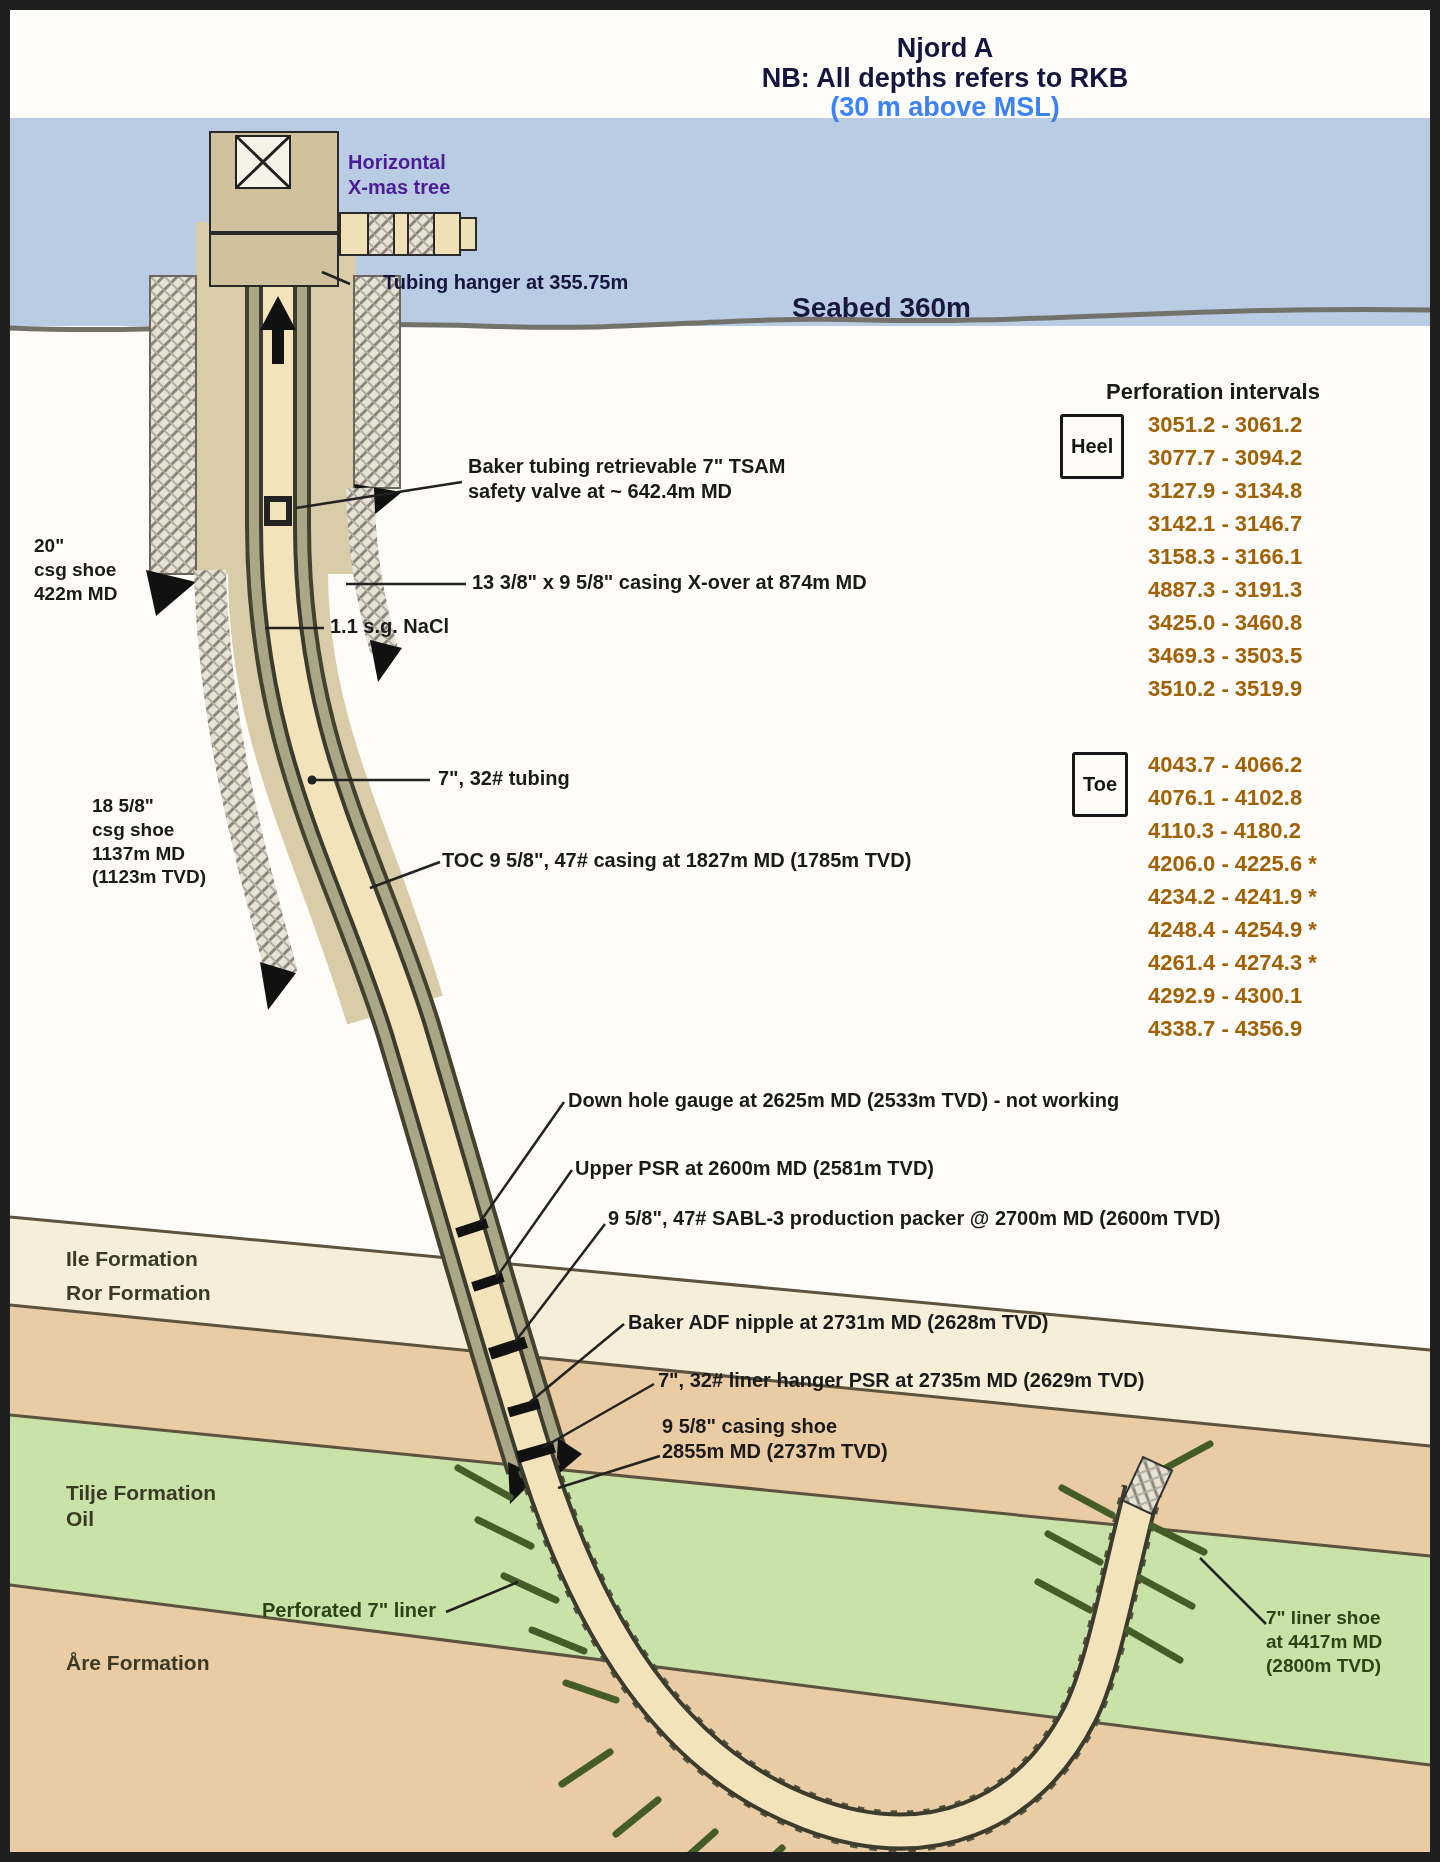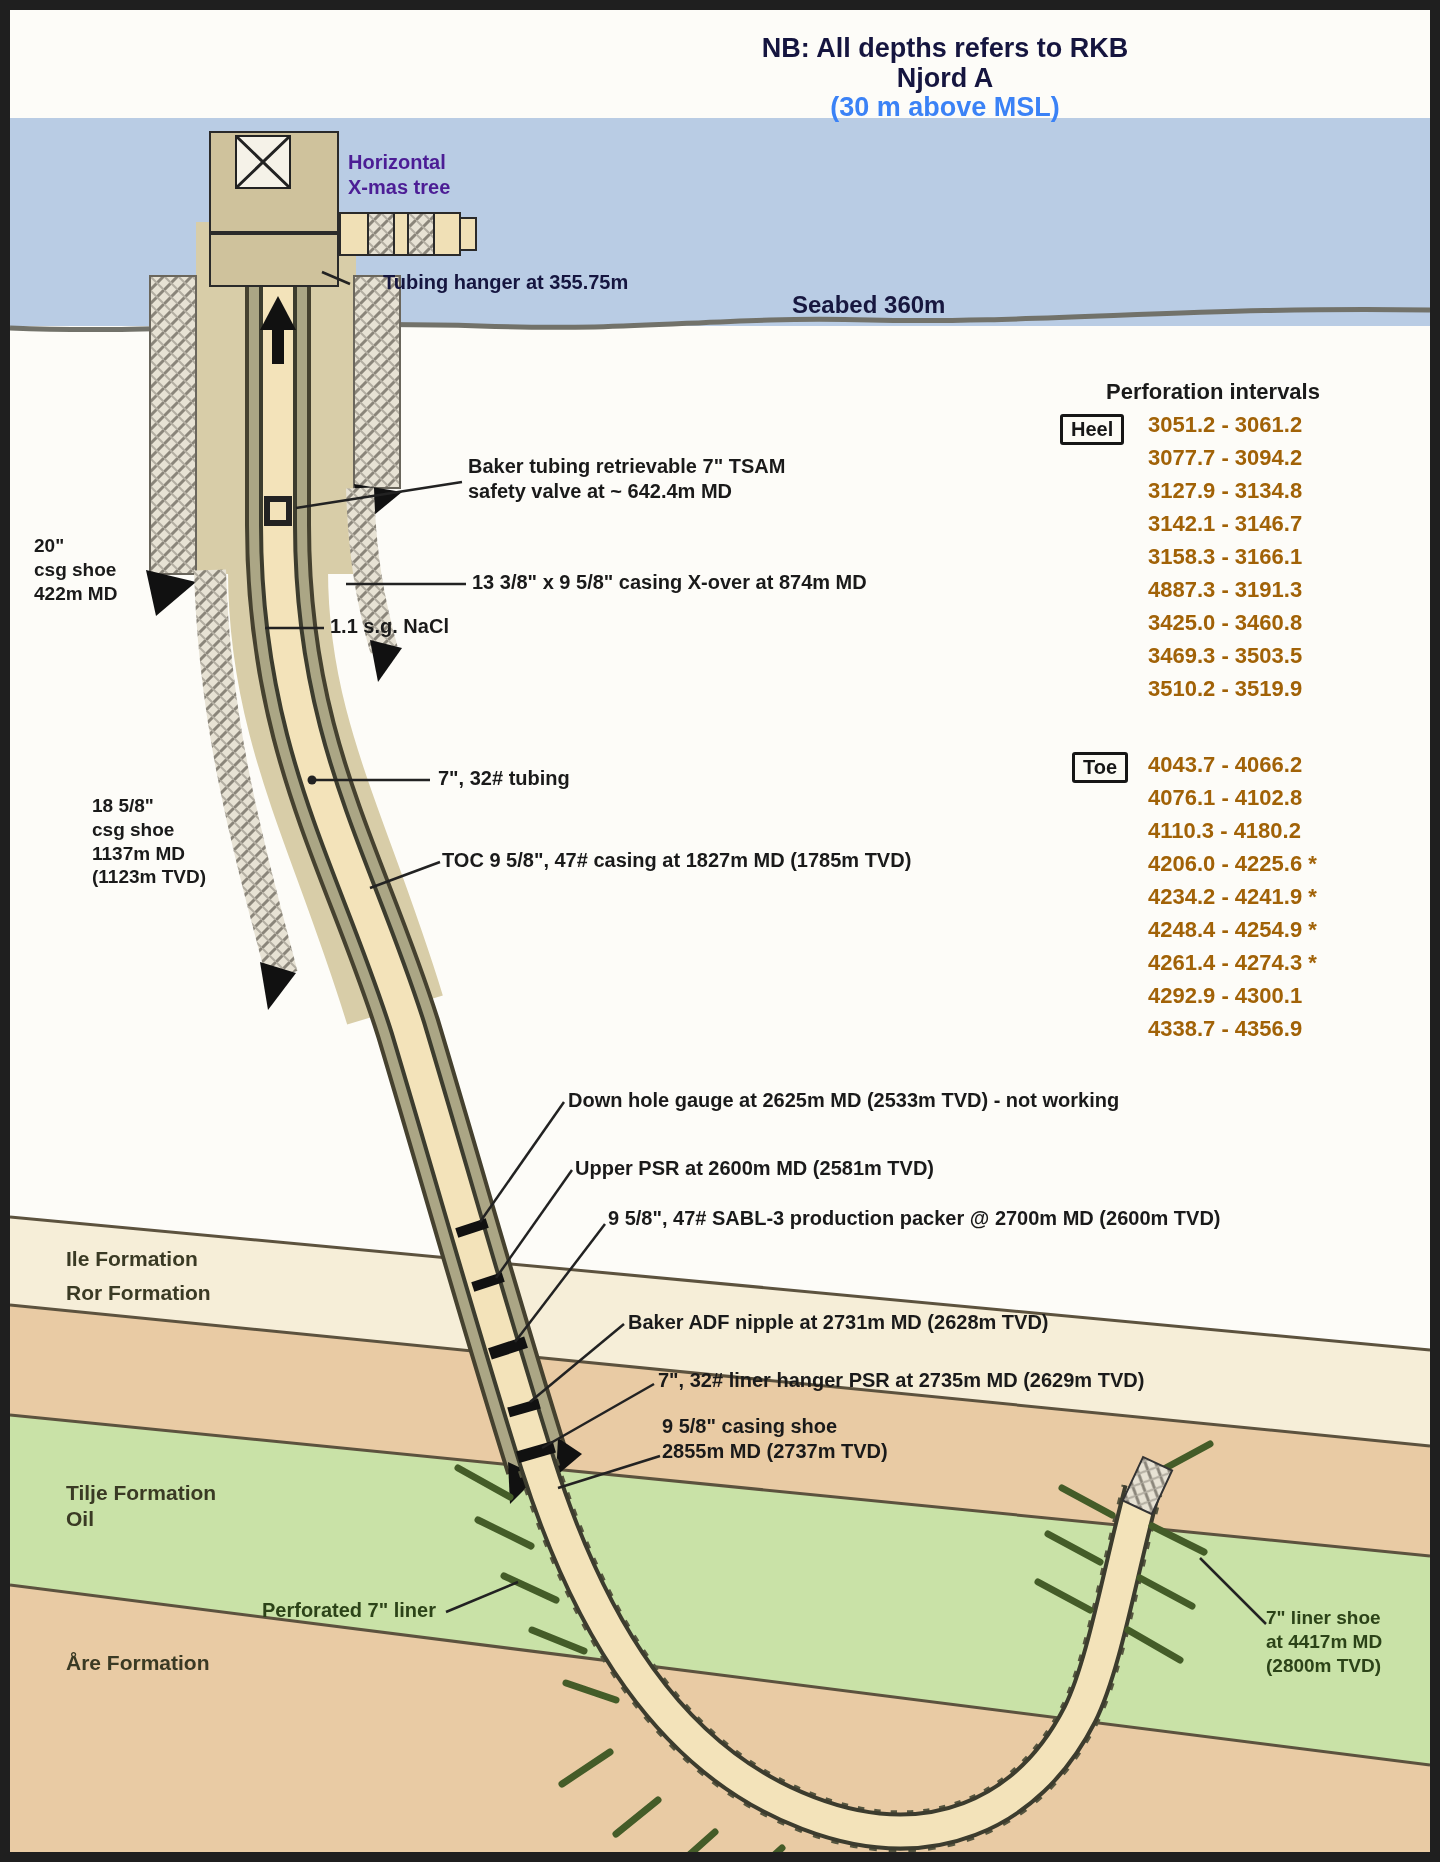--- a/index.html
+++ b/index.html
@@ -1,21 +1,21 @@
 <!DOCTYPE html>
 <html><head>
 <meta charset="utf-8">
 <style>
   html,body{margin:0;padding:0;background:#888;font-family:"Liberation Sans",sans-serif;}
   #canvas{position:relative;width:1440px;height:1862px;background:#fdfcf8;border:10px solid #1f1f1f;box-sizing:border-box;overflow:hidden;margin:0 auto;}
   #scene{position:absolute;left:0;top:0;width:1420px;height:1842px;}
   .lbl{position:absolute;color:#1a1a1a;font-weight:700;line-height:1.25;white-space:nowrap;}
   .title-block{position:absolute;left:730px;top:24px;width:410px;text-align:center;font-size:27px;font-weight:700;color:#15153f;line-height:1.1;}
   .perf-row{position:absolute;left:1138px;font-size:22px;font-weight:700;color:#a16207;white-space:nowrap;}
-  .tagbox{position:absolute;border:3px solid #161616;background:#fcfbf5;padding:1px 8px;font-size:20px;font-weight:700;color:#161616;border-radius:3px;}
+  .tagbox{position:absolute;border:3px solid #161616;background:#fcfbf5;padding:18px 8px;font-size:20px;font-weight:700;color:#161616;border-radius:3px;}
   .formation-lbl{color:#3a3a24;font-size:21px;}
   .green-lbl{color:#2c4318;}
 </style>
 </head>
 <body>
 
 <div id="canvas">
 
   <svg id="scene" viewBox="0 0 1420 1842" xmlns="http://www.w3.org/2000/svg">
     <defs>
@@ -137,33 +137,33 @@
       <line x1="532" y1="1438" x2="644" y2="1374"></line>
       <line x1="548" y1="1478" x2="650" y2="1446"></line>
       <line x1="1190" y1="1548" x2="1256" y2="1614"></line>
       <line x1="436" y1="1602" x2="508" y2="1572"></line>
       <line x1="312" y1="262" x2="340" y2="274"></line>
       <circle cx="302" cy="770" r="4.5" fill="#222" stroke="none"></circle>
     </g>
   </svg>
 
   <div class="title-block">
+    <div>Njord A</div>
     <div>NB: All depths refers to RKB</div>
-    <div>Njord A</div>
     <div style="color:#3b82f6;">(30 m above MSL)</div>
   </div>
 
   <div class="lbl" style="left:338px;top:140px;font-size:20px;color:#4c1d95;">
     <div>Horizontal</div>
     <div>X-mas tree</div>
   </div>
 
   <div class="lbl" style="left:345px;top:260px;font-size:20px;color:#15153f;margin-left:28px;">Tubing hanger at 355.75m</div>
 
-  <div class="lbl" style="left:782px;top:280px;font-size:24px;color:#17173f;">Seabed 360m</div>
+  <div class="lbl" style="left:782px;top:280px;font-size:28px;color:#17173f;">Seabed 360m</div>
 
   <div class="lbl" style="left:24px;top:524px;font-size:19px;">
     <div>20"</div>
     <div>csg shoe</div>
     <div>422m MD</div>
   </div>
 
   <div class="lbl" style="left:82px;top:784px;font-size:19px;">
     <div>18 5/8"</div>
     <div>csg shoe</div>

